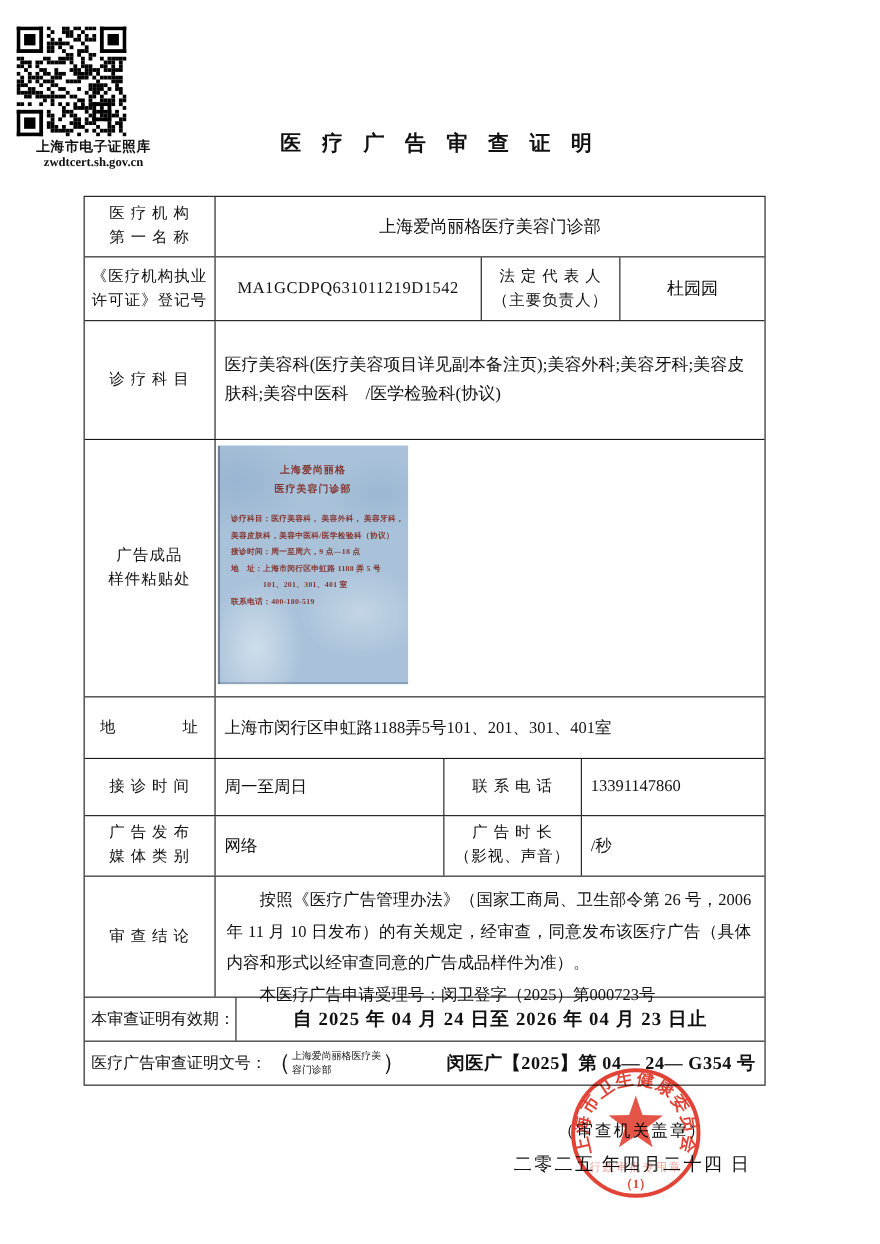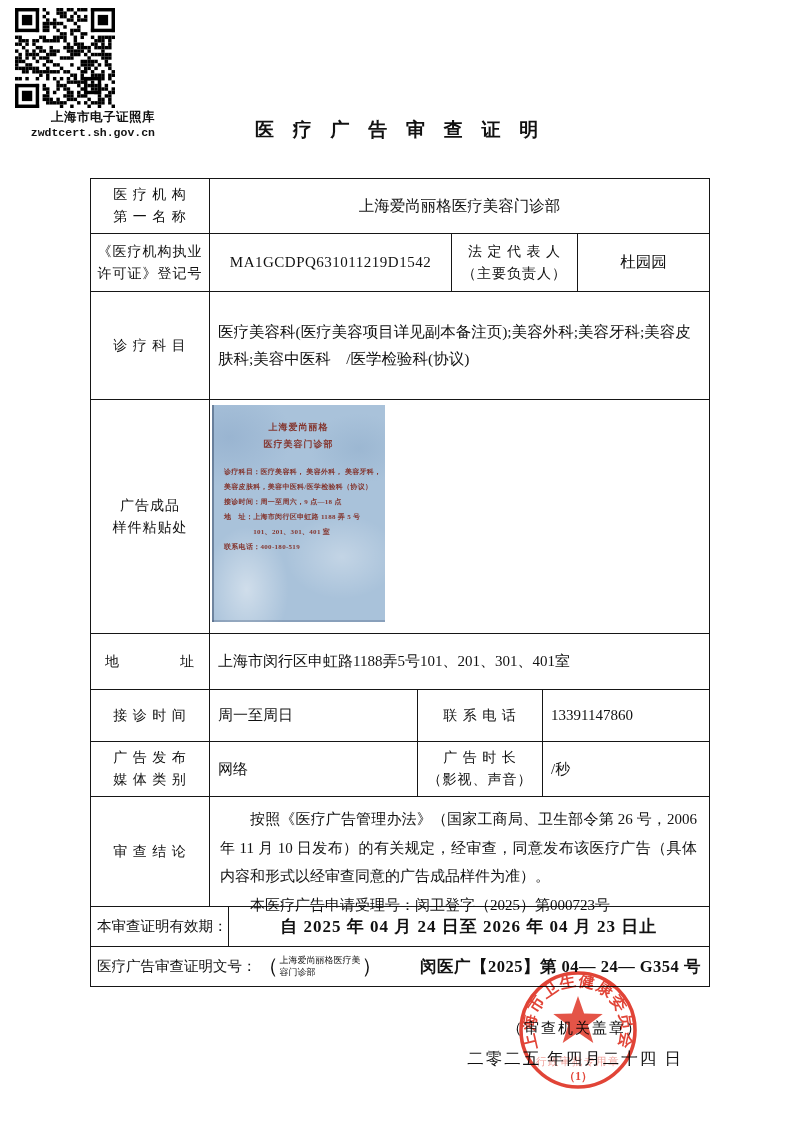--- a/index.html
+++ b/index.html
@@ -1,32 +1,32 @@
 <!DOCTYPE html>
 <html><head>
 <meta charset="utf-8">
 <style>
   html,body{margin:0;padding:0;background:#888;}
   .page{position:relative;width:800px;height:1131px;background:#ffffff;margin:0 auto;
         font-family:"Liberation Serif","DejaVu Serif",serif;color:#111;overflow:hidden;}
 
   
-  .qr-block{position:absolute;left:15px;top:8px;width:140px;text-align:right;}
+  .qr-block{position:absolute;left:15px;top:24px;width:140px;text-align:center;}
   .qr-svg{width:100px;height:100px;display:block;}
   .qr-cap1{font-family:"Liberation Sans","DejaVu Sans",sans-serif;font-weight:bold;
            font-size:12.5px;margin-top:1px;letter-spacing:.5px;}
-  .qr-cap2{font-family:Liberation Mono, monospace;font-weight:bold;
+  .qr-cap2{font-family:Liberation Serif, serif;font-weight:bold;
            font-size:11.5px;margin-top:0;}
 
   
   .doc-title{position:absolute;left:90px;top:117px;width:620px;text-align:center;
              font-size:19px;font-weight:bold;letter-spacing:7px;}
 
   
-  .ctable{position:absolute;left:90px;top:178px;width:620px;box-sizing:border-box;
+  .ctable{position:absolute;left:76px;top:178px;width:620px;box-sizing:border-box;
           border:1.6px solid #161616;font-size:14px;}
   .tr{display:flex;box-sizing:border-box;border-top:1.6px solid #161616;}
   .tr:first-child{border-top:none;}
   .td{box-sizing:border-box;border-left:1.6px solid #161616;display:flex;
       align-items:center;min-width:0;}
   .td:first-child{border-left:none;}
   .lab{width:118px;flex:none;flex-direction:column;justify-content:center;
        text-align:center;line-height:1.55;letter-spacing:1px;}
   .val-c{flex:1;justify-content:center;font-size:15.5px;font-family:Liberation Serif, serif;}
   .val-l{flex:1;justify-content:flex-start;padding-left:8px;font-size:15px;}

